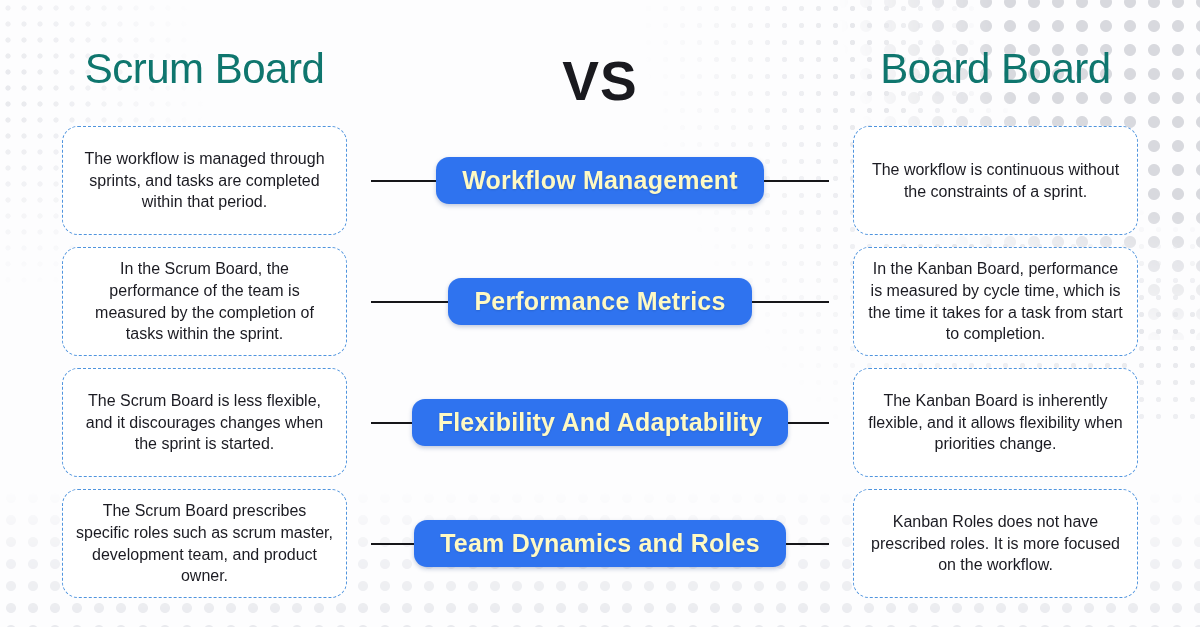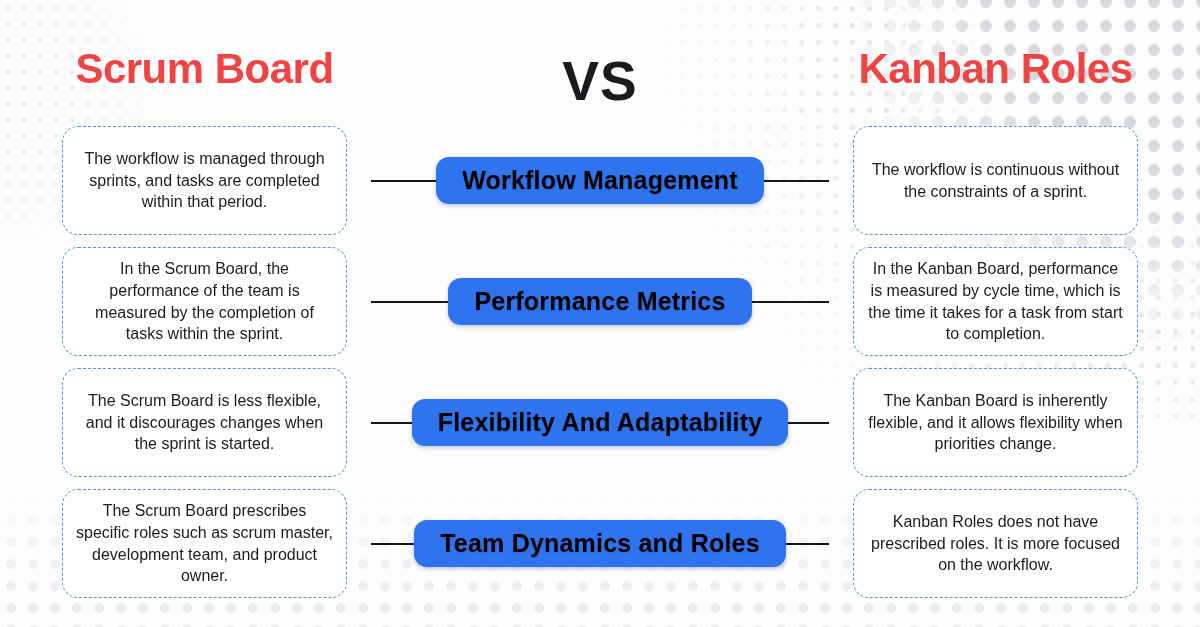--- a/index.html
+++ b/index.html
@@ -51,23 +51,23 @@
   .header {
     position: relative; z-index: 1;
     height: 124px;
     padding: 14px 62px 0;
     display: grid;
     grid-template-columns: 285px 1fr 285px;
     align-items: center;
   }
   .title {
     font-size: 42px;
-    font-weight: 700;
+    font-weight: 400;
     letter-spacing: -0.5px;
-    color: #ef4444;
+    color: #0f766e;
     text-align: center;
     white-space: nowrap;
   }
   .vs {
     font-size: 55px;
     font-weight: 600;
     color: #1a1a1f;
     text-align: center;
     transform: translateY(12px);
     letter-spacing: 1px;
@@ -115,39 +115,39 @@
   .pill {
     background: #2f73ef;
     border-radius: 13px;
     padding: 9px 26px;
     box-shadow: 0 2px 4px rgba(20, 50, 120, 0.25);
     white-space: nowrap;
   }
   .pill-text {
     font-size: 25px;
     font-weight: 600;
-    color: #000000;
+    color: #fef9c3;
     text-shadow: 0 1px 2px rgba(0,0,0,0.12);
     letter-spacing: 0.2px;
   }
 </style>
 </head>
 <body>
 
 <div class="canvas">
 
   <div class="deco deco-tr"></div>
   <div class="deco deco-tr2"></div>
   <div class="deco deco-tl"></div>
   <div class="deco deco-bottom"></div>
 
   <header class="header">
     <h1 class="title">Scrum Board</h1>
     <div class="vs">VS</div>
-    <h1 class="title">Kanban Roles</h1>
+    <h1 class="title">Board Board</h1>
   </header>
 
   <main class="rows">
 
     <section class="row">
       <div class="card">
         <p class="card-text">The workflow is managed through sprints, and tasks are completed within that period.</p>
       </div>
       <div class="connector connector-left"></div>
       <div class="pill">

